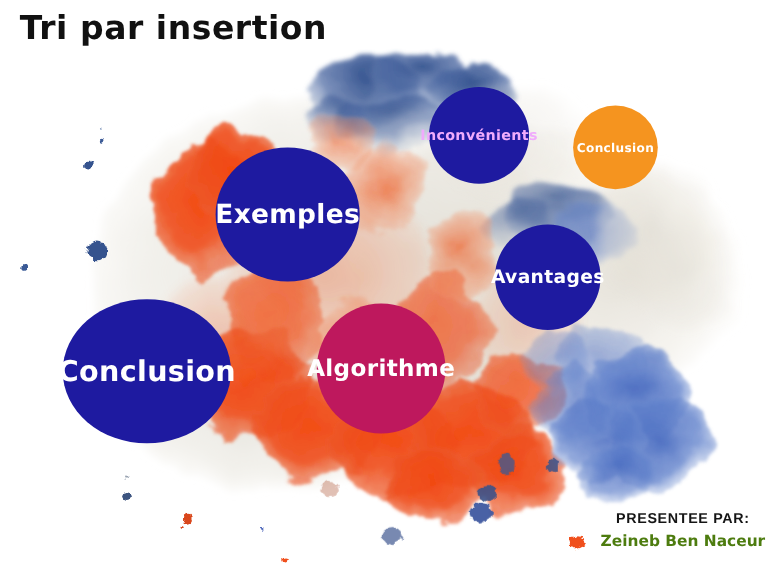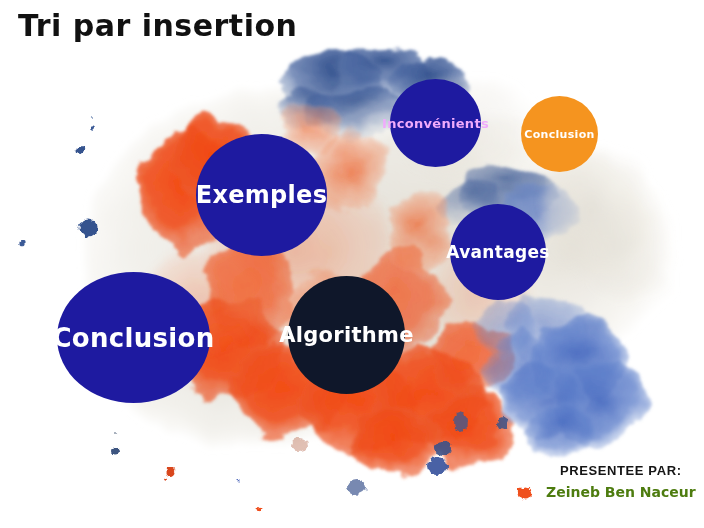--- a/index.html
+++ b/index.html
@@ -262,21 +262,21 @@
   <div id="title">Tri par insertion</div>
 
   <div class="bubble" id="bubble-definition" style="background: rgb(30, 26, 160);">
     <span style="color: rgb(255, 255, 255);">Conclusion</span>
   </div>
 
   <div class="bubble" id="bubble-exemples" style="background: rgb(30, 26, 160);">
     <span style="color: rgb(255, 255, 255);">Exemples</span>
   </div>
 
-  <div class="bubble" id="bubble-algorithme" style="background: #0f172a;">
+  <div class="bubble" id="bubble-algorithme" style="background: #be185d;">
     <span style="color: rgb(255, 255, 255);">Algorithme</span>
   </div>
 
   <div class="bubble" id="bubble-avantages" style="background: rgb(30, 26, 160);">
     <span style="color: rgb(255, 255, 255);">Avantages</span>
   </div>
 
   <div class="bubble" id="bubble-inconvenients" style="background: rgb(30, 26, 160);">
     <span style="color: #f0abfc;">Inconvénients</span>
   </div>

